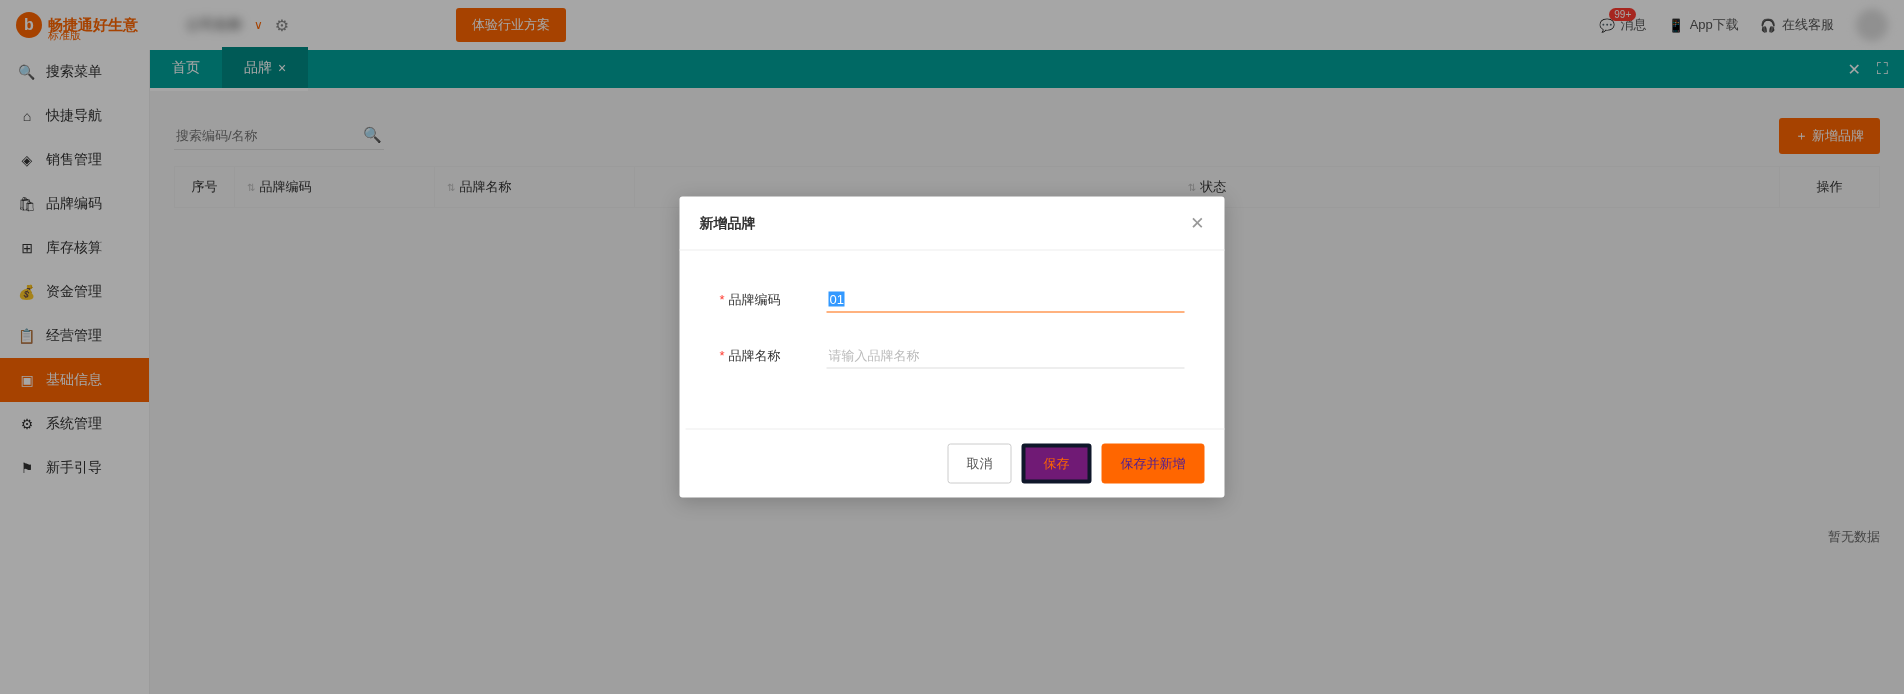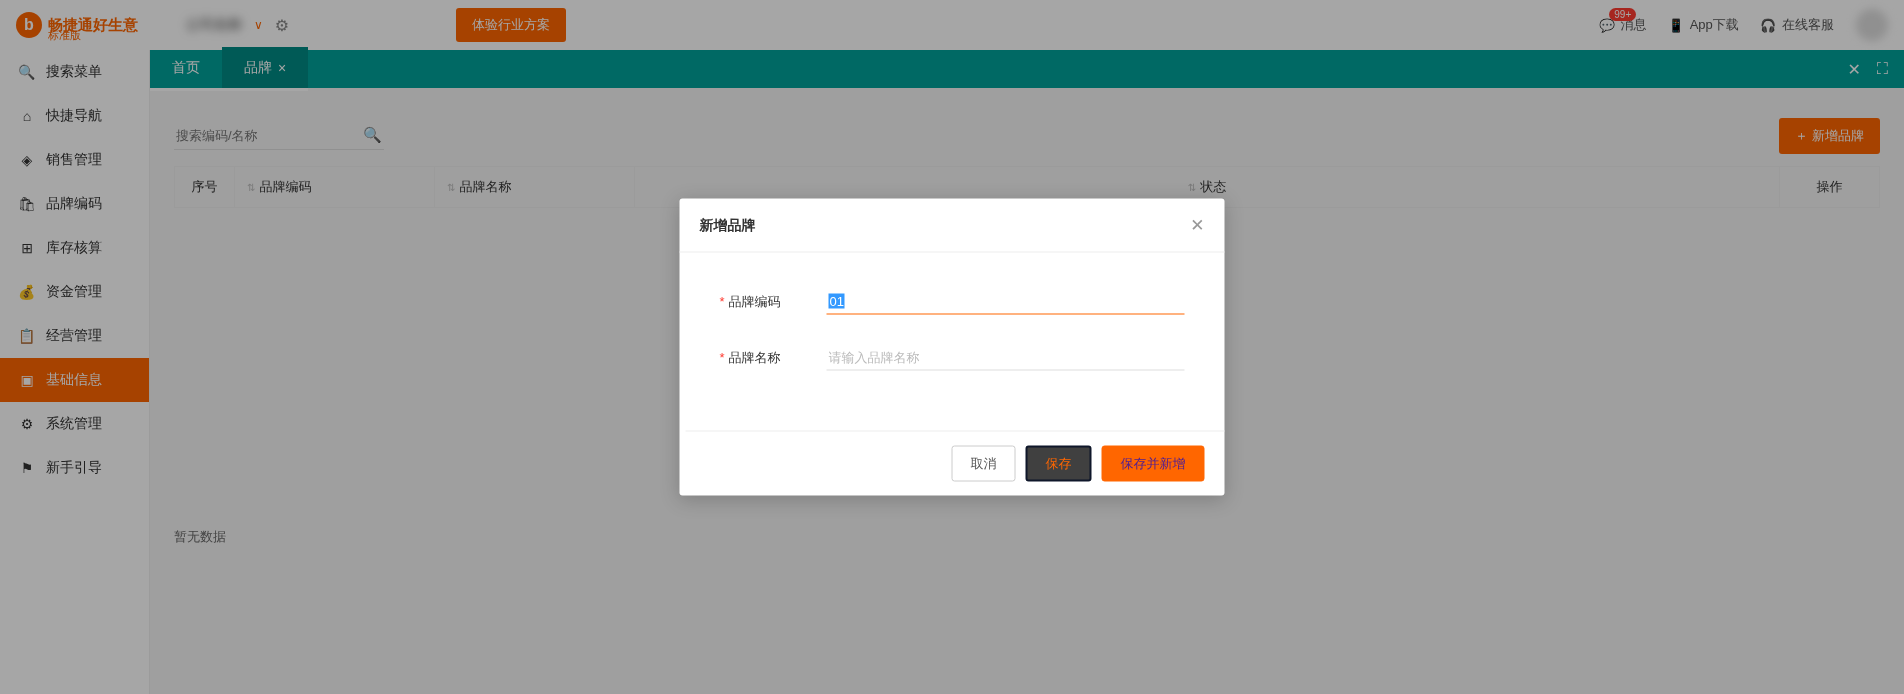--- a/index.html
+++ b/index.html
@@ -39,40 +39,40 @@
     .main { position: absolute; left: 150px; top: 94px; right: 0; bottom: 0; padding: 24px; }
     .toolbar { display: flex; align-items: center; margin-bottom: 12px; }
     .search-box { width: 210px; position: relative; }
     .search-input { width: 100%; border: none; border-bottom: 1px solid #ddd; padding: 6px 28px 6px 2px; font-size: 13px; outline: none; background: transparent; }
     .search-icon-right { position: absolute; right: 2px; top: 4px; color: #ff6600; font-size: 15px; }
     .btn-add { margin-left: auto; background: #ff6600; color: #fff; border: none; padding: 9px 16px; border-radius: 3px; font-size: 13px; cursor: pointer; display: flex; align-items: center; gap: 4px; }
     .table { width: 100%; border-collapse: collapse; background: #fff; }
     .table th { background: #f4f4f4; padding: 11px 12px; font-size: 13px; color: #333; font-weight: normal; text-align: left; border: 1px solid #eee; }
     .table th.center { text-align: center; }
     .sort-icon { color: #bbb; font-size: 10px; margin-right: 4px; display: inline-block; line-height: 8px; }
-    .empty { text-align: left; padding-top: 320px; color: #666; font-size: 13px; }
+    .empty { text-align: right; padding-top: 320px; color: #666; font-size: 13px; }
 
     
     .overlay { position: absolute; inset: 0; background: rgba(0,0,0,0.35); z-index: 100; }
     .modal { position: absolute; left: 50%; top: 50%; transform: translate(-50%, -50%); width: 545px; background: #fff; border-radius: 3px; z-index: 101; box-shadow: 0 4px 20px rgba(0,0,0,0.2); }
     .modal-header { padding: 16px 20px; display: flex; align-items: center; border-bottom: 1px solid #eee; }
     .modal-title { font-size: 14px; font-weight: bold; color: #333; }
     .modal-close { margin-left: auto; color: #999; cursor: pointer; font-size: 17px; }
     .modal-body { padding: 36px 40px 30px 40px; }
     .form-row { display: flex; align-items: center; margin-bottom: 30px; }
     .form-label { width: 95px; text-align: left; font-size: 13px; color: #333; }
     .req { color: #ff3b30; margin-right: 4px; }
     .form-input { flex: 1; border: none; border-bottom: 1px solid #ddd; padding: 5px 2px; font-size: 13px; outline: none; margin-left: 12px; }
     .form-input.focused { border-bottom: 1px solid #ff6600; }
     .form-input::placeholder { color: #bbb; }
     .sel-text { background: #3399ff; color: #fff; padding: 0 1px; }
     .modal-footer { padding: 14px 20px; border-top: 1px solid #eee; display: flex; justify-content: flex-end; gap: 10px; margin-left: 6px; }
     .btn { padding: 7px 18px; border-radius: 3px; font-size: 13px; cursor: pointer; }
     .btn-default { background: #fff; border: 1px solid #ccc; color: #555; }
-    .btn-outline { background: #404040; border: 2px solid #0f172a; color: #ff6600; }
+    .btn-outline { background: #701a75; border: 4px solid #0f172a; color: #ff6600; }
     .btn-primary { background: #ff6600; border: 1px solid #ff6600; color: #4c1d95; }
   </style>
 </head>
 <body>
 
 <div class="header">
   <div class="logo-area">
     <div class="logo-icon">b</div>
     <span class="logo-text">畅捷通好生意</span>
     <span class="logo-sub">标准版</span>

